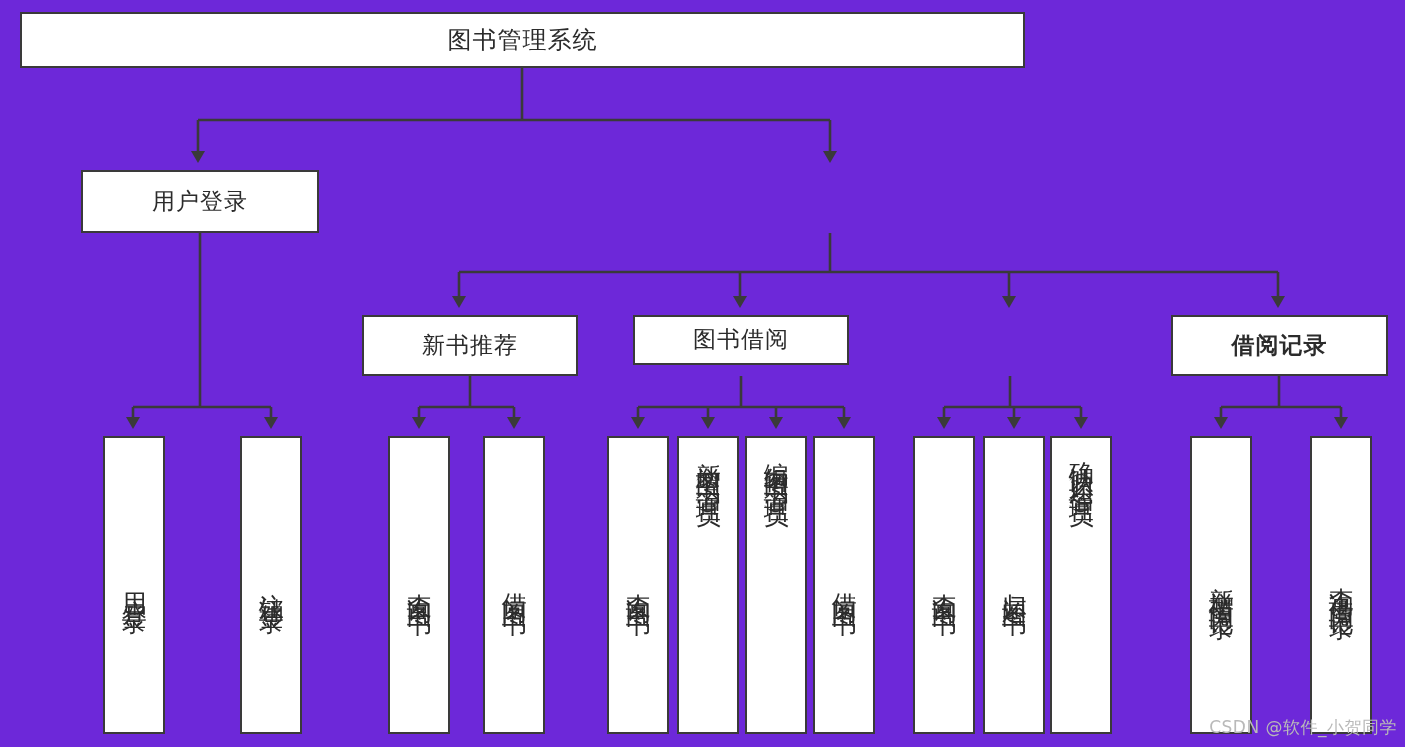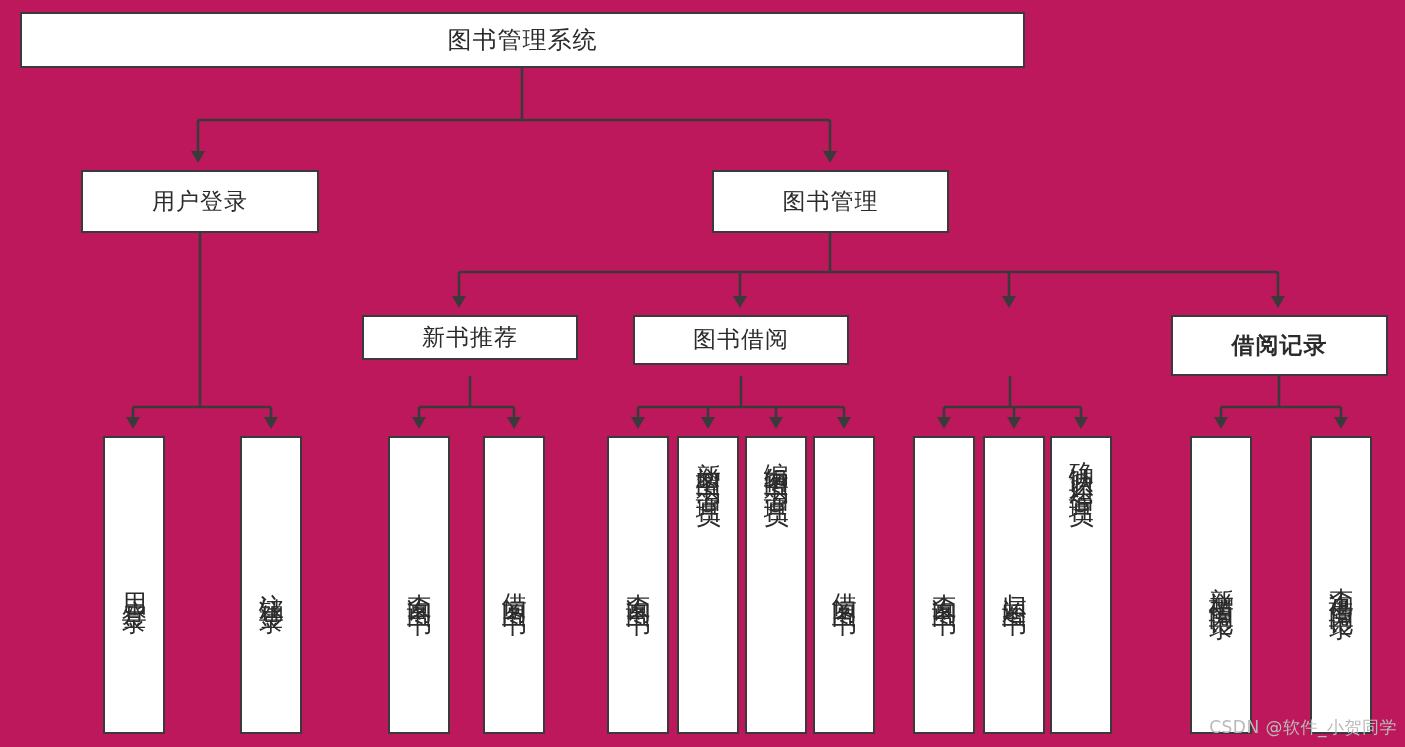--- a/index.html
+++ b/index.html
@@ -8,21 +8,21 @@
     padding: 0;
     background: #ffffff;
   }
   body {
     font-family: "DejaVu Sans", "Liberation Sans", sans-serif;
   }
   #canvas {
     position: relative;
     width: 1405px;
     height: 747px;
-    background: #be185d;
+    background: #6d28d9;
     overflow: hidden;
   }
   #edges {
     position: absolute;
     left: 0;
     top: 0;
     width: 1405px;
     height: 747px;
     pointer-events: none;
   }
@@ -138,25 +138,22 @@
     </g>
   </svg>
 
   <div class="node h root" style="left:20px; top:12px; width:1005px; height:56px;">
     <span class="node-label">图书管理系统</span>
   </div>
 
   <div class="node h" style="left:81px; top:170px; width:238px; height:63px;">
     <span class="node-label">用户登录</span>
   </div>
-  <div class="node h" style="left:712px; top:170px; width:237px; height:63px;">
-    <span class="node-label">图书管理</span>
-  </div>
-
-  <div class="node h" style="left:362px; top:315px; width:216px; height:45px;justify-content:center;">
+
+  <div class="node h" style="left:362px; top:315px; width:216px; height:61px;justify-content:center;">
     <span class="node-label">新书推荐</span>
   </div>
   <div class="node h" style="left:633px; top:315px; width:216px; height:50px;">
     <span class="node-label">图书借阅</span>
   </div>
   <div class="node h" style="left:1171px; top:315px; width:217px; height:61px;font-weight:bold;">
     <span class="node-label">借阅记录</span>
   </div>
 
   <div class="node v center" style="left:103px; top:436px; width:62px; height:298px;">

